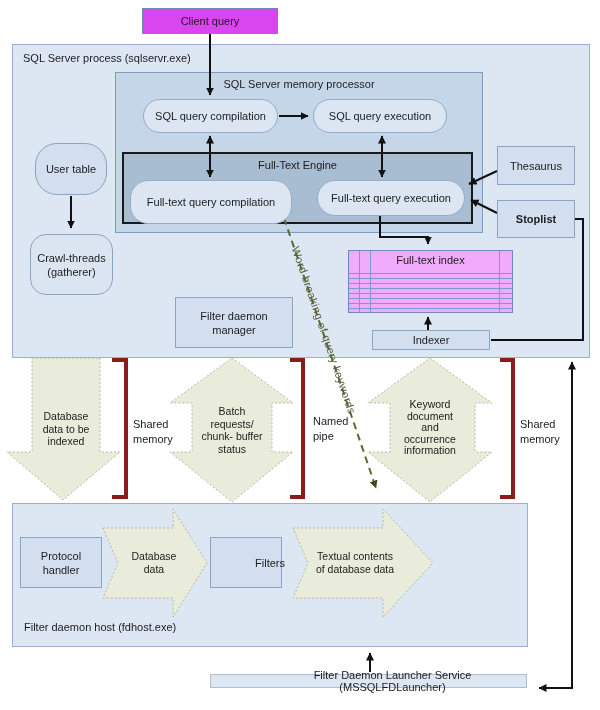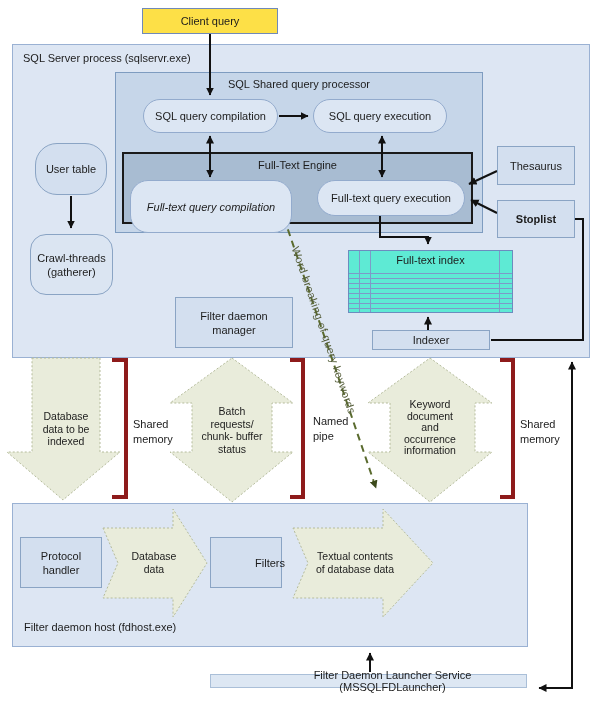--- a/index.html
+++ b/index.html
@@ -24,38 +24,38 @@
     display:flex;align-items:center;justify-content:center;text-align:center;z-index:3;}
   .pill{border-radius:18px;background:var(--pill-fill);border:1px solid var(--pill-border);white-space:nowrap;}
   .round{border-radius:16px;background:#dbe5f2;}
   .lbl{position:absolute;z-index:3;line-height:14px;}
   .pre{white-space:pre-line;}
   .shape-txt{position:absolute;z-index:3;display:flex;align-items:center;justify-content:center;
     text-align:center;white-space:pre-line;font-size:10.5px;line-height:12.5px;}
   svg.layer{position:absolute;left:0;top:0;z-index:2;}
   .corner-lbl{position:absolute;left:10px;top:7px;}
   .top-lbl{position:absolute;left:0;right:0;top:5px;text-align:center;}
-  .idx{background:#5eead4;border:1px solid #6c8cbf;}
+  .idx{background:#f0abfc;border:1px solid #6c8cbf;}
   .idx .v{position:absolute;top:0;bottom:0;width:1px;background:var(--index-line);}
   .idx .rows{position:absolute;left:0;right:0;top:22px;bottom:0;
     background:repeating-linear-gradient(to bottom,var(--index-line) 0 1px,transparent 1px 5px);}
   .idx .t{position:absolute;left:0;right:0;top:3px;text-align:center;}
   .rot-note{position:absolute;left:301px;top:245px;z-index:3;transform:rotate(71deg);transform-origin:0 0;
     white-space:nowrap;color:#565f3c;font-size:11px;letter-spacing:.4px;}
 </style>
 </head>
 <body>
 
 <div class="stage">
 
   <div class="bgbox" style="left:12px;top:44px;width:578px;height:314px;">
     <div class="corner-lbl">SQL Server process (sqlservr.exe)</div>
   </div>
   <div class="bgbox qproc" style="left:115px;top:72px;width:368px;height:161px;">
-    <div class="top-lbl">SQL Shared query processor</div>
+    <div class="top-lbl">SQL Server memory processor</div>
   </div>
   <div class="bgbox fte" style="left:122px;top:152px;width:351px;height:72px;">
     <div class="top-lbl">Full-Text Engine</div>
   </div>
   <div class="bgbox" style="left:12px;top:503px;width:516px;height:144px;">
     <div class="abs" style="left:11px;top:117px;">Filter daemon host (fdhost.exe)</div>
   </div>
 
   <svg class="layer" width="600" height="710" viewBox="0 0 600 710">
     <defs>
@@ -92,31 +92,31 @@
       <path d="M380,216 V237 H428 V244" marker-end="url(#ah)"></path>
       <path d="M428,330 V317" marker-end="url(#ah)"></path>
       <path d="M575,219 H583 V340 H491"></path>
       <path d="M370,672 V653" marker-end="url(#ah)"></path>
       <path d="M572,362 V688 H539" marker-start="url(#ah)" marker-end="url(#ah)"></path>
     </g>
 
     <path d="M284,218 L376,488" fill="none" stroke="var(--dashed-green)" stroke-width="2" stroke-dasharray="7,5" marker-end="url(#ahg)"></path>
   </svg>
 
-  <div class="node" style="left:142px;top:8px;width:136px;height:26px;background:#fde047;border-color:#7089b8;">
+  <div class="node" style="left:142px;top:8px;width:136px;height:26px;background:#d946ef;border-color:#7089b8;">
     <span>Client query</span>
   </div>
 
   <div class="node pill" style="left:143px;top:99px;width:135px;height:34px;">
     <span>SQL query compilation</span>
   </div>
   <div class="node pill" style="left:313px;top:99px;width:134px;height:34px;">
     <span>SQL query execution</span>
   </div>
-  <div class="node pill" style="left:130px;top:180px;width:162px;height:53px;font-style:italic;">
+  <div class="node pill" style="left:130px;top:180px;width:162px;height:44px;">
     <span>Full-text query compilation</span>
   </div>
   <div class="node pill" style="left:317px;top:180px;width:148px;height:36px;">
     <span>Full-text query execution</span>
   </div>
 
   <div class="node" style="left:497px;top:146px;width:78px;height:39px;">
     <span>Thesaurus</span>
   </div>
   <div class="node" style="left:497px;top:200px;width:78px;height:38px;font-weight:bold;">

